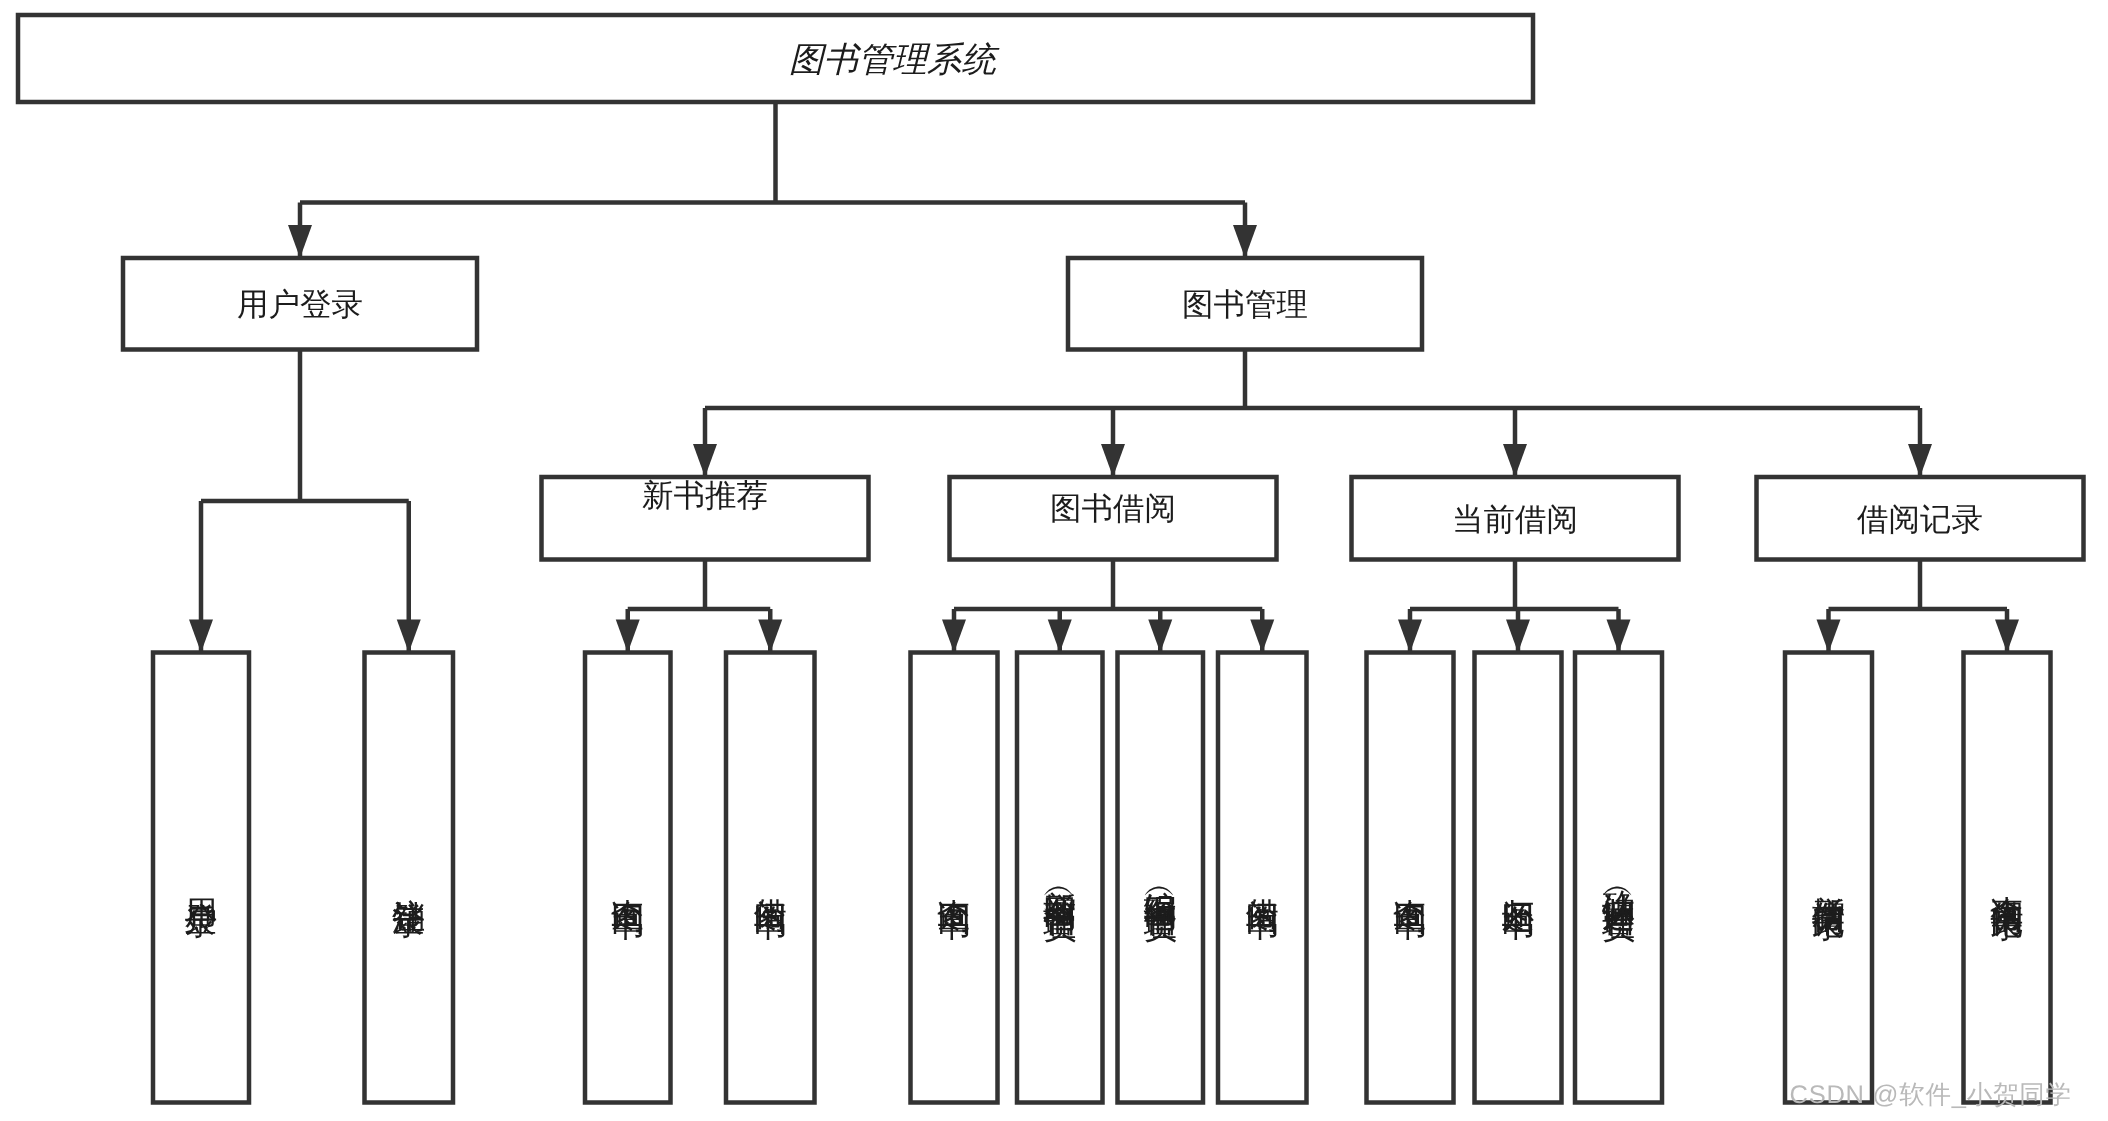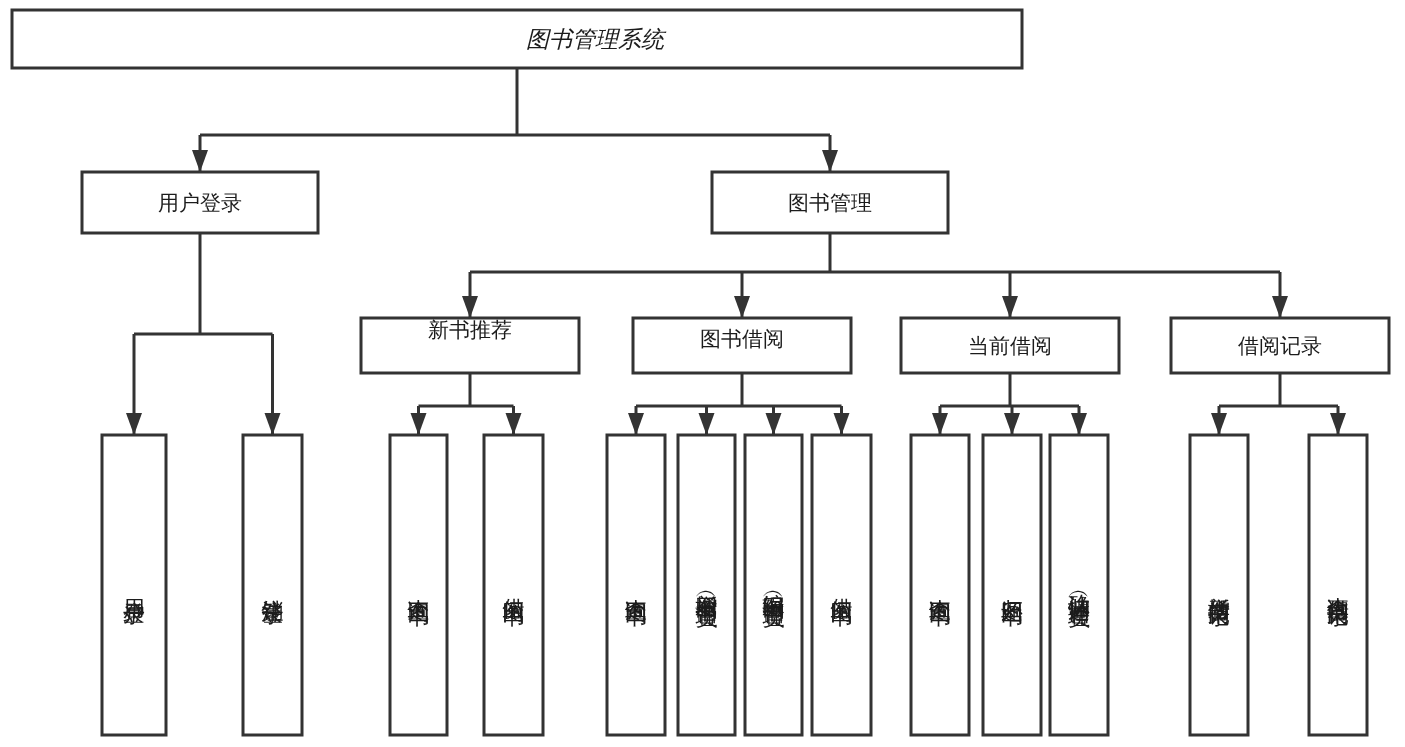--- a/index.html
+++ b/index.html
@@ -178,14 +178,15 @@
       <div class="node-label-v label-leaf" style="left: 678px; top: 435px; width: 57px; height: 300px;">新增图书（管理员）</div>
       <div class="node-label-v label-leaf" style="left: 745px; top: 435px; width: 57px; height: 300px;">编辑图书（管理员）</div>
       <div class="node-label-v label-leaf" style="left: 812px; top: 435px; width: 59px; height: 300px;">借阅图书</div>
       <div class="node-label-v label-leaf" style="left: 911px; top: 435px; width: 58px; height: 300px;">查询图书</div>
       <div class="node-label-v label-leaf" style="left: 983px; top: 435px; width: 58px; height: 300px;">归还图书</div>
       <div class="node-label-v label-leaf" style="left: 1050px; top: 435px; width: 58px; height: 300px;">确认归还（管理员）</div>
       <div class="node-label-v label-leaf" style="left: 1190px; top: 435px; width: 58px; height: 300px;">新增借阅记录</div>
       <div class="node-label-v label-leaf" style="left: 1309px; top: 435px; width: 58px; height: 300px;">查询借阅记录</div>
     </div>
 
+  <div class="watermark" style="left: 1193px; top: 718px;">CSDN @软件_小贺同学</div>
 
 </div>
 
 </body></html>

